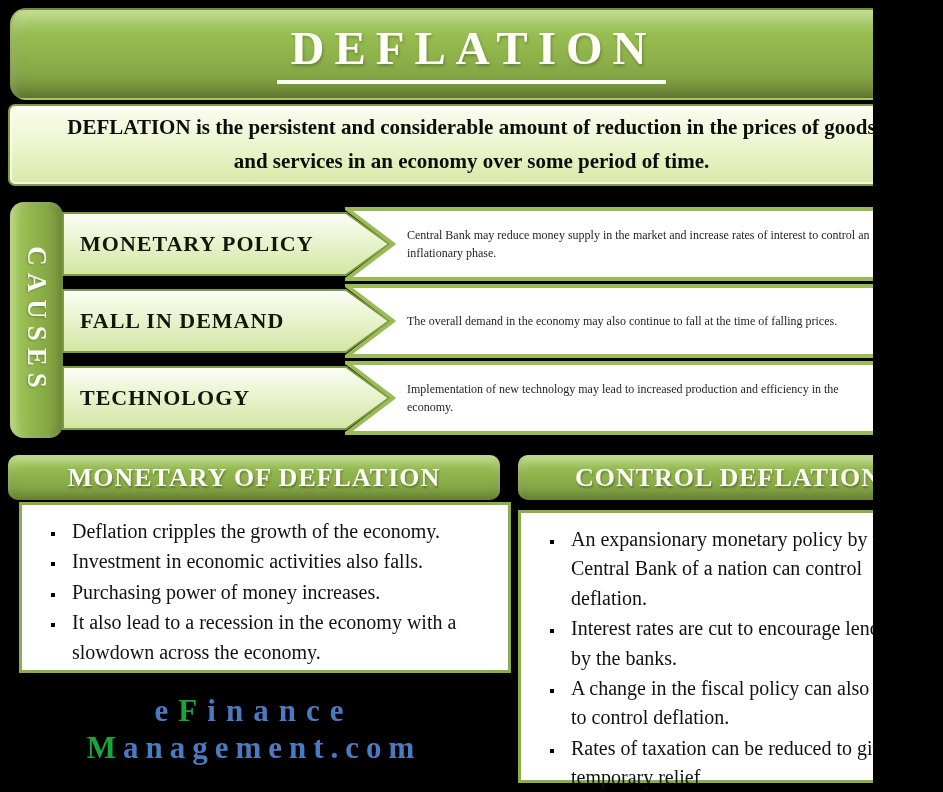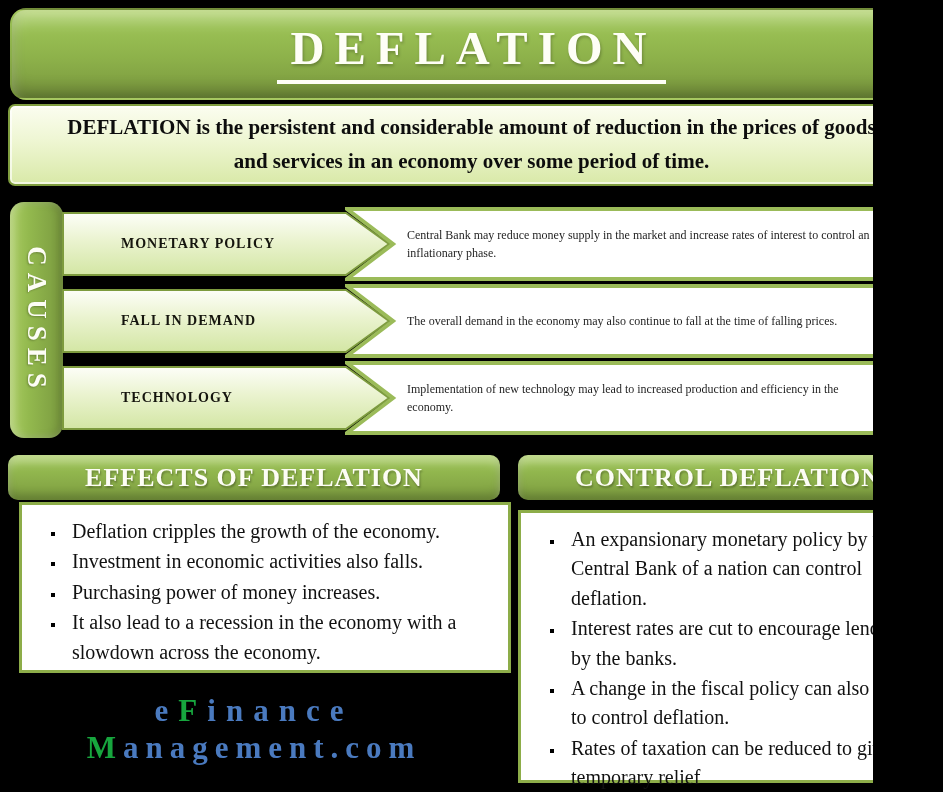--- a/index.html
+++ b/index.html
@@ -43,21 +43,21 @@
   }
   .causes-label{
     transform:rotate(90deg);white-space:nowrap;color:#fdfdf5;
     font-size:27px;font-weight:bold;letter-spacing:7px;
     text-shadow:1px 1px 2px rgba(0,0,0,.25);
   }
   .cause-arrow{position:absolute;left:62px;width:328px;height:64px;}
   .cause-arrow svg{position:absolute;left:0;top:0;width:100%;height:100%;}
   .cause-label{
     position:absolute;left:18px;top:0;height:100%;display:flex;align-items:center;
-    color:#15150e;font-size:14px;font-weight:bold;letter-spacing:1px;margin-left:41px;
+    color:#15150e;font-size:22px;font-weight:bold;letter-spacing:1px;
   }
   .cause-desc{position:absolute;left:345px;width:593px;height:74px;}
   .cause-desc svg{position:absolute;left:0;top:0;width:100%;height:100%;}
   .cause-desc-text{
     position:absolute;left:62px;top:0;width:478px;height:100%;
     display:flex;align-items:center;color:#1f1f1f;font-size:12px;line-height:1.5;
   }
   .row-0{top:212px;} .rowd-0{top:207px;}
   .row-1{top:289px;} .rowd-1{top:284px;}
   .row-2{top:366px;} .rowd-2{top:361px;}
@@ -150,21 +150,21 @@
     <div class="cause-label">TECHNOLOGY</div>
   </div>
   <div class="cause-desc rowd-2">
     <svg viewBox="0 0 593 74" preserveAspectRatio="none">
       <polygon points="2,2 546,2 589,37 546,72 2,72 48,37" fill="#ffffff" stroke="#9bbb59" stroke-width="4"></polygon>
     </svg>
     <div class="cause-desc-text">Implementation of new technology may lead to increased production and efficiency in the economy.</div>
   </div>
 
   <div class="panel-header effects-header">
-    <span>EFFECTS OF DEFLATION</span>
+    <span>MONETARY OF DEFLATION</span>
   </div>
   <div class="panel-box effects-box">
     <ul>
       <li>Deflation cripples the growth of the economy.</li>
       <li>Investment in economic activities also falls.</li>
       <li>Purchasing power of money increases.</li>
       <li>It also lead to a recession in the economy with a slowdown across the economy.</li>
     </ul>
   </div>
 

